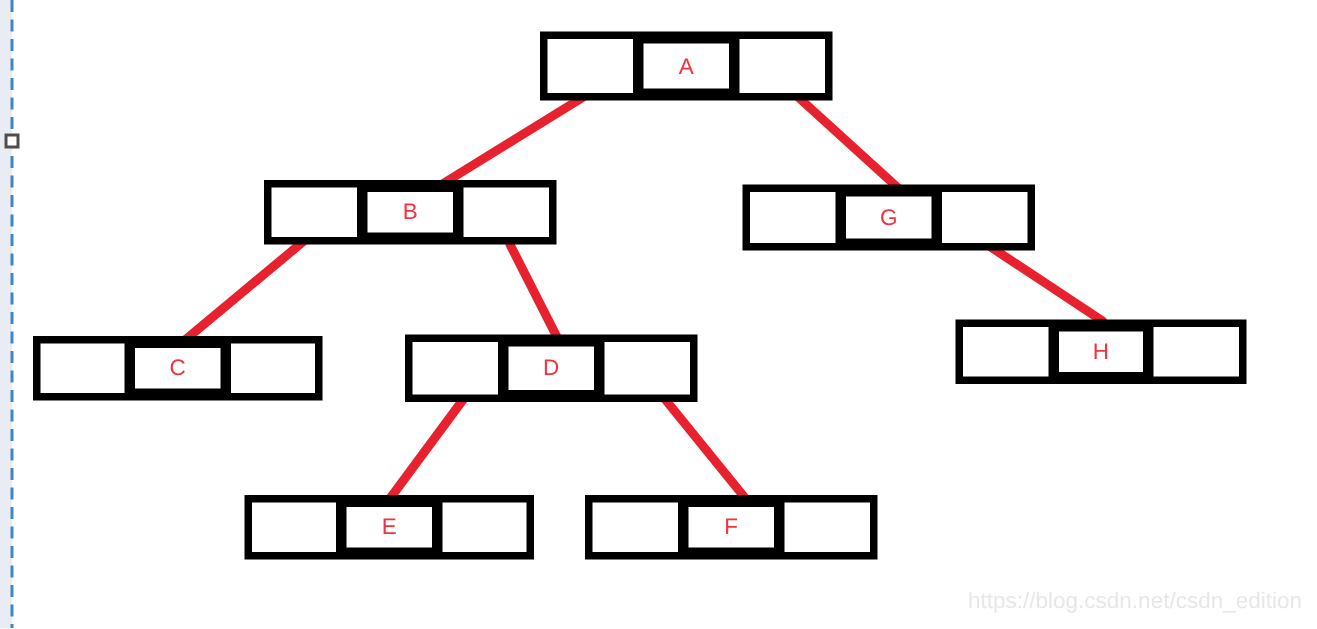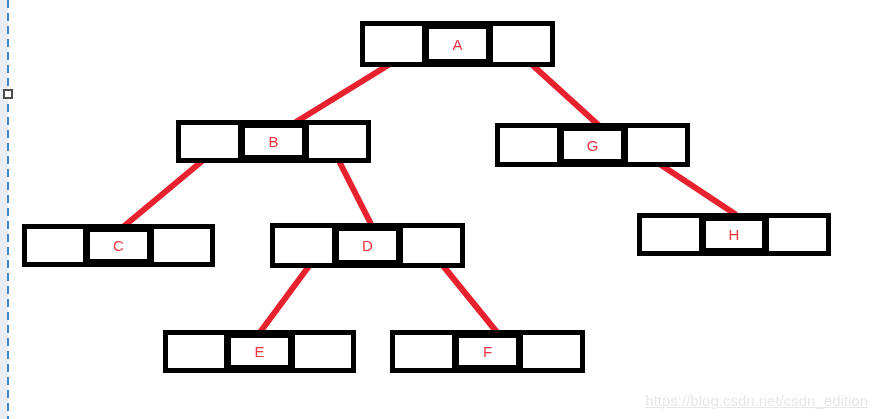--- a/index.html
+++ b/index.html
@@ -57,21 +57,20 @@
     font-family: "Liberation Sans", sans-serif;
   }
   .watermark {
     position: absolute;
     left: 628px; top: 392px;
     width: 240px;
     font-size: 15px;
     text-align: right;
     white-space: nowrap;
     z-index: 1;
-    text-decoration: underline;
   }
 </style>
 </head>
 <body>
 
 <div class="stage">
 
   <div class="guide-strip" style="background: rgb(233, 236, 242);"></div>
 
   <svg class="overlay-svg" id="overlay-svg" viewBox="0 0 878 419" xmlns="http://www.w3.org/2000/svg">

